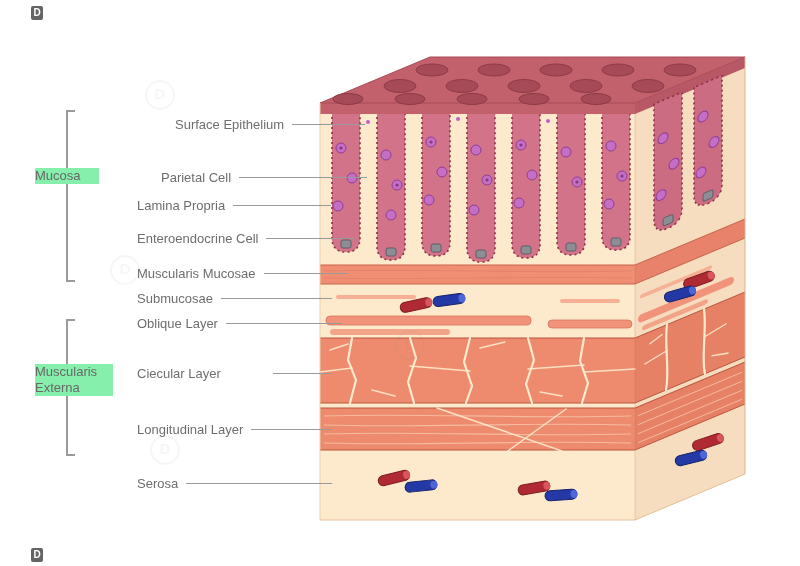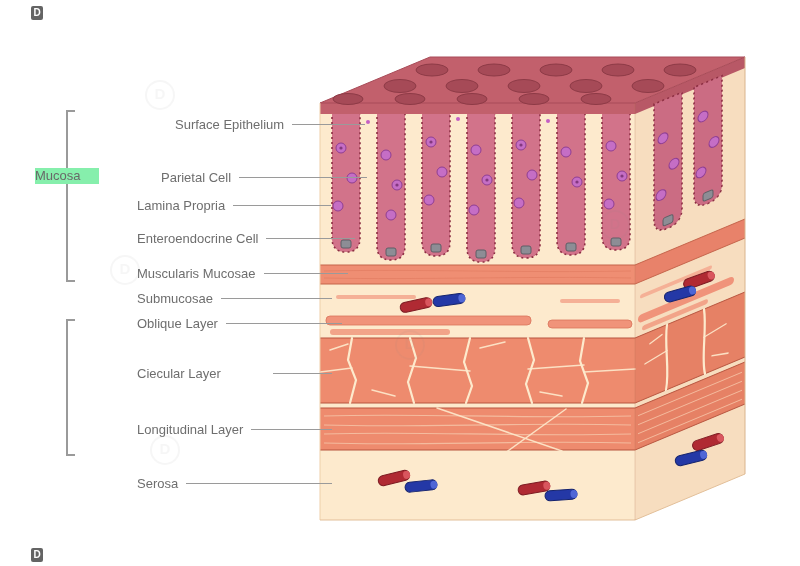--- a/index.html
+++ b/index.html
@@ -247,20 +247,21 @@
   </svg>
 
   <div class="bracket-v bv-mucosa"></div>
   <div class="bracket-h bh-mucosa-top"></div>
   <div class="bracket-h bh-mucosa-bot"></div>
   <div class="group-label gl-mucosa">Mucosa</div>
 
   <div class="bracket-v bv-me"></div>
   <div class="bracket-h bh-me-top"></div>
   <div class="bracket-h bh-me-bot"></div>
+  <div class="group-label gl-me">Muscularis Externa</div>
 
   <div class="row r0">
     <span>Surface Epithelium</span>
     <span class="leader"></span>
   </div>
   <div class="row r1">
     <span>Parietal Cell</span>
     <span class="leader"></span>
   </div>
   <div class="row r2">

